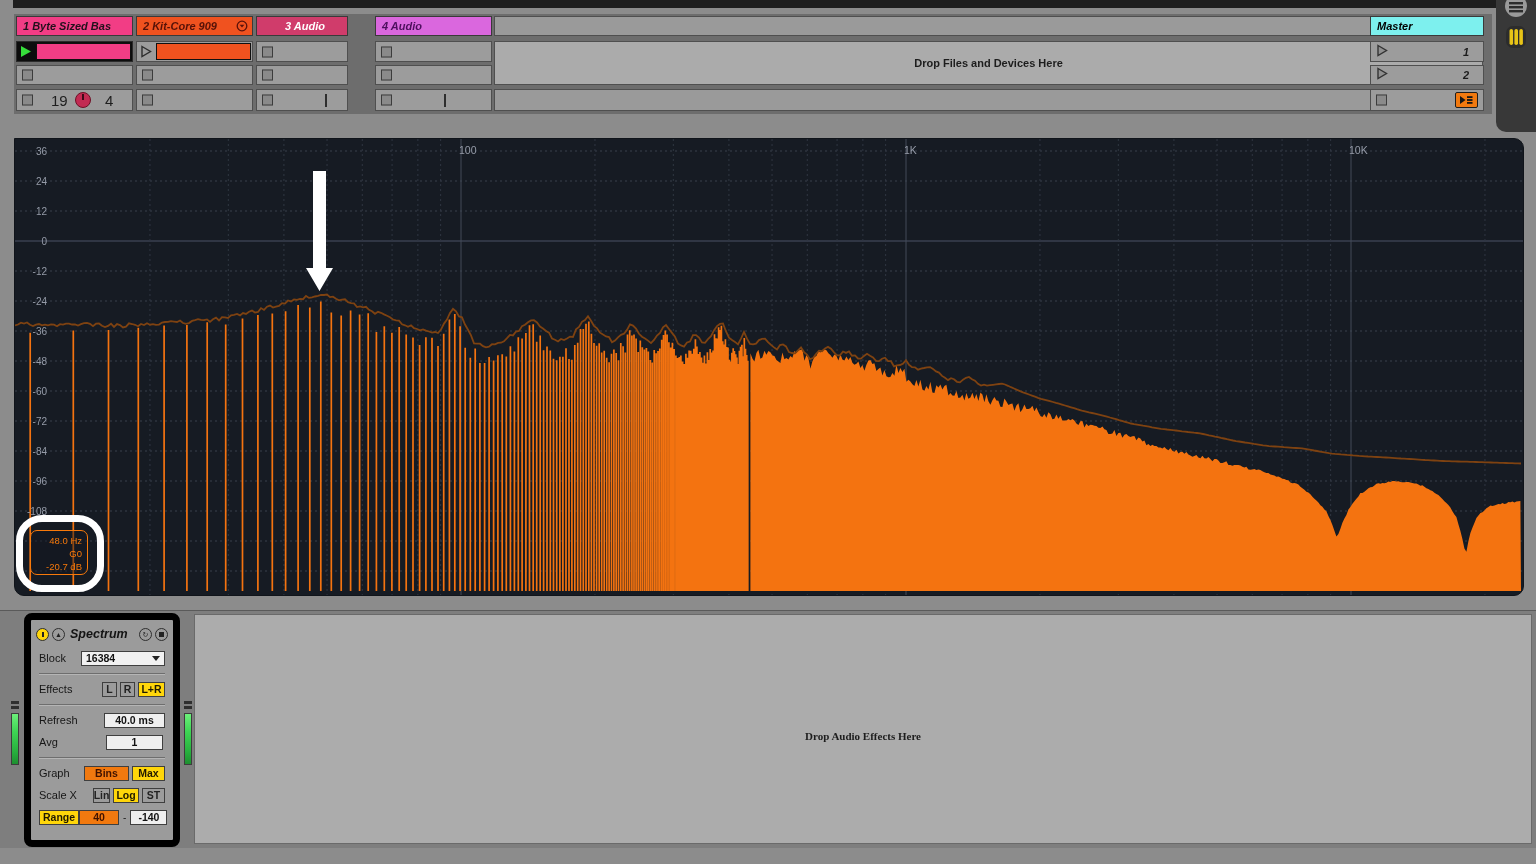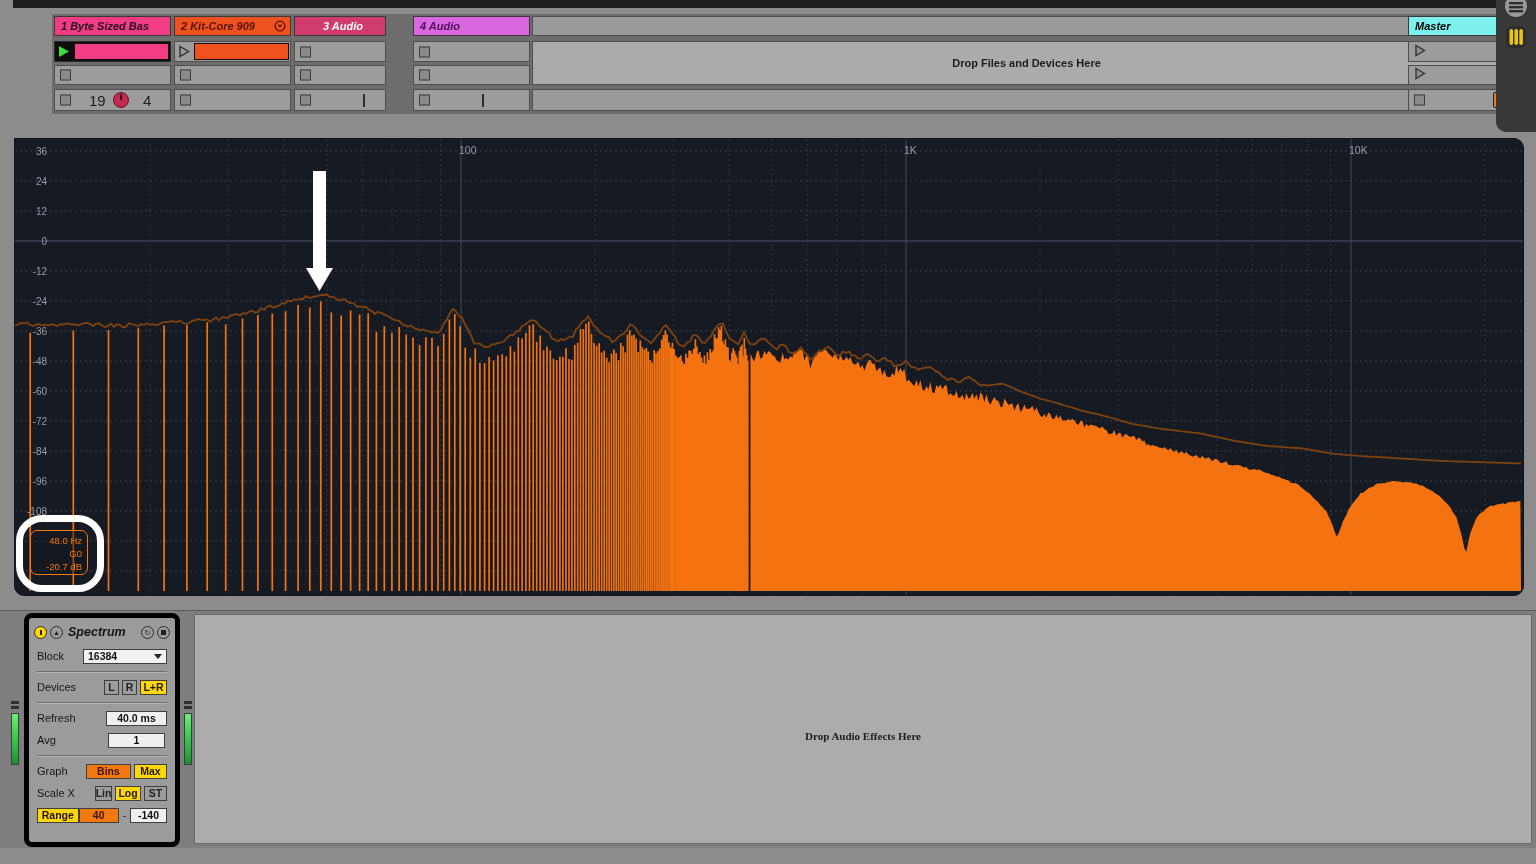--- a/index.html
+++ b/index.html
@@ -2,21 +2,21 @@
 <html style="--yellow: #ffd60a; --orange: #f1790f;"><head>
 <meta charset="utf-8">
 <style>
   html,body{margin:0;padding:0;background:#8c8c8c;}
   .stage{position:relative;width:1536px;height:864px;overflow:hidden;background:#8c8c8c;
          font-family:"Liberation Sans",sans-serif;-webkit-font-smoothing:antialiased;}
   .abs{position:absolute;}
   .topstrip{position:absolute;left:13px;top:0;width:1523px;height:8px;background:#1e1e1e;}
 
   
-  .session{position:absolute;left:14px;top:14px;width:1478px;height:100px;background:#6d6d6d;margin-left:38px;}
+  .session{position:absolute;left:14px;top:14px;width:1478px;height:100px;background:#6d6d6d;}
   .col{position:absolute;top:0;height:100%;}
   .hdr{position:absolute;top:2px;height:20px;left:0;right:0;font-size:11px;font-style:italic;
        font-weight:bold;line-height:18px;padding-left:6px;box-sizing:border-box;
        border:1px solid #3a3a3a;white-space:nowrap;overflow:hidden;}
   .hdr-dd{position:absolute;right:4px;top:4px;}
   .slot{position:absolute;left:0;right:0;background:#9c9c9c;border:1px solid #4f4f4f;box-sizing:border-box;}
   .row1{top:27px;height:21px;}
   .row2{top:51px;height:20px;}
   .row3{top:75px;height:22px;}
   .stop{position:absolute;left:5px;top:50%;transform:translateY(-50%);width:9px;height:9px;
@@ -51,21 +51,21 @@
         padding:3px 5px 0 0;text-align:right;font-size:9.5px;line-height:13px;color:#f8790a;}
   .annot-ring{position:absolute;left:1px;top:376px;width:88px;height:77px;border:7px solid #ffffff;
         border-radius:26px;box-sizing:border-box;}
 
   
   .deck{position:absolute;left:0;top:610px;width:1536px;height:238px;background:#7e7e7e;
         border-top:1px solid #5a5a5a;box-sizing:border-box;}
   .dropfx{position:absolute;left:194px;top:3px;width:1338px;height:230px;background:#acacac;
         border:1px solid #6a6a6a;box-sizing:border-box;}
   .device{position:absolute;left:24px;top:2px;width:156px;height:234px;background:#9b9b9b;
-        border:5px solid #000000;border-radius:8px;box-sizing:border-box;padding:2px 0;}
+        border:7px solid #000000;border-radius:8px;box-sizing:border-box;padding:2px 0;}
   .dev-title{display:flex;align-items:center;gap:3px;padding:3px 5px 1px 5px;height:18px;}
   .dev-name{flex:1;font-size:12.5px;font-style:italic;font-weight:bold;color:#141414;padding-left:2px;}
   .circ{width:13px;height:13px;border-radius:50%;border:1.5px solid #2e2e2e;box-sizing:border-box;
         display:flex;align-items:center;justify-content:center;background:#9b9b9b;flex:none;
         font-size:7px;color:#1f1f1f;line-height:1;}
   .circ.pow{background:var(--yellow);}
   .circ.pow::after{content:"";width:2px;height:5px;background:#222;}
   .circ.save::after{content:"";width:5px;height:5px;background:#222;}
   .dev-row{display:flex;align-items:center;margin:6px 8px 0 8px;height:16px;}
   .dev-lbl{font-size:11px;color:#161616;}
@@ -341,21 +341,21 @@
             <div class="sel">
           <span>16384</span>
           <span class="sel-arrow"></span>
         </div>
           </div>
       </div>
 
       <div class="dev-div"></div>
 
       <div class="dev-row">
-        <span class="dev-lbl">Devices</span>
+        <span class="dev-lbl">Effects</span>
         <div class="grp">
           <span class="dbtn" style="width:15px;">L</span>
           <span class="dbtn" style="width:15px;">R</span>
           <span class="dbtn yellow" style="width:27px;">L+R</span>
         </div>
       </div>
 
       <div class="dev-div"></div>
 
       <div class="dev-row">

